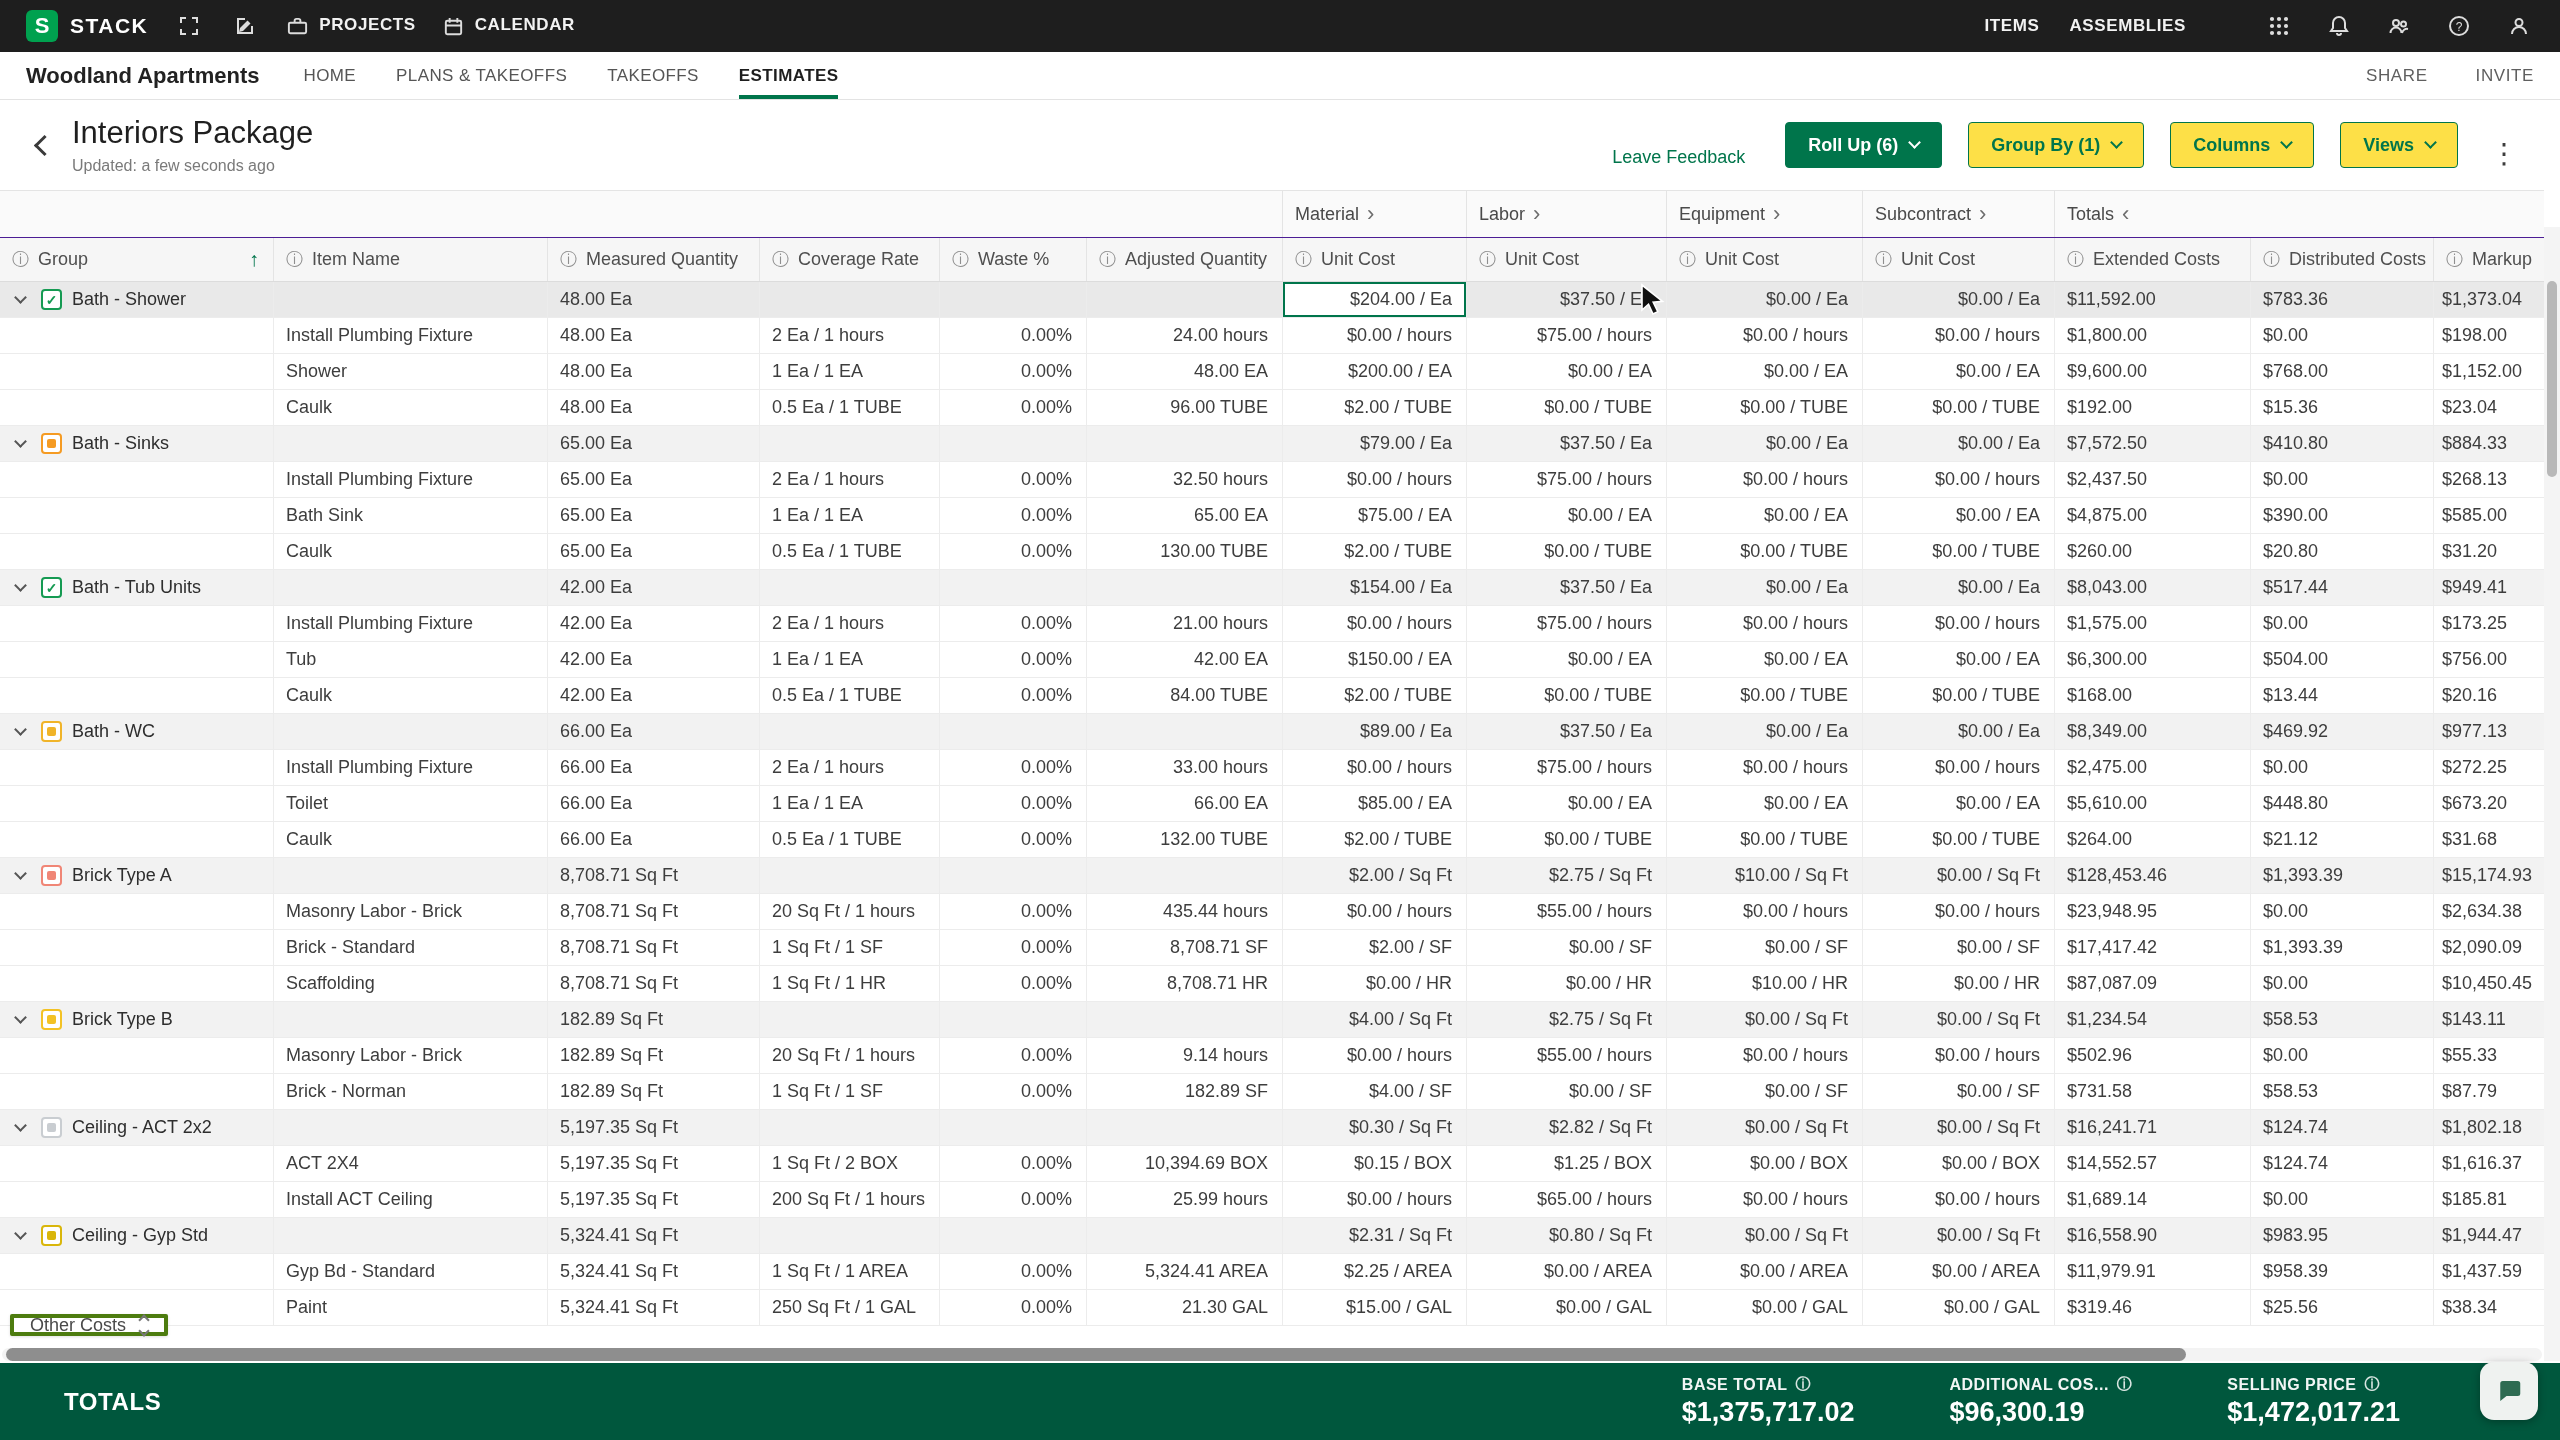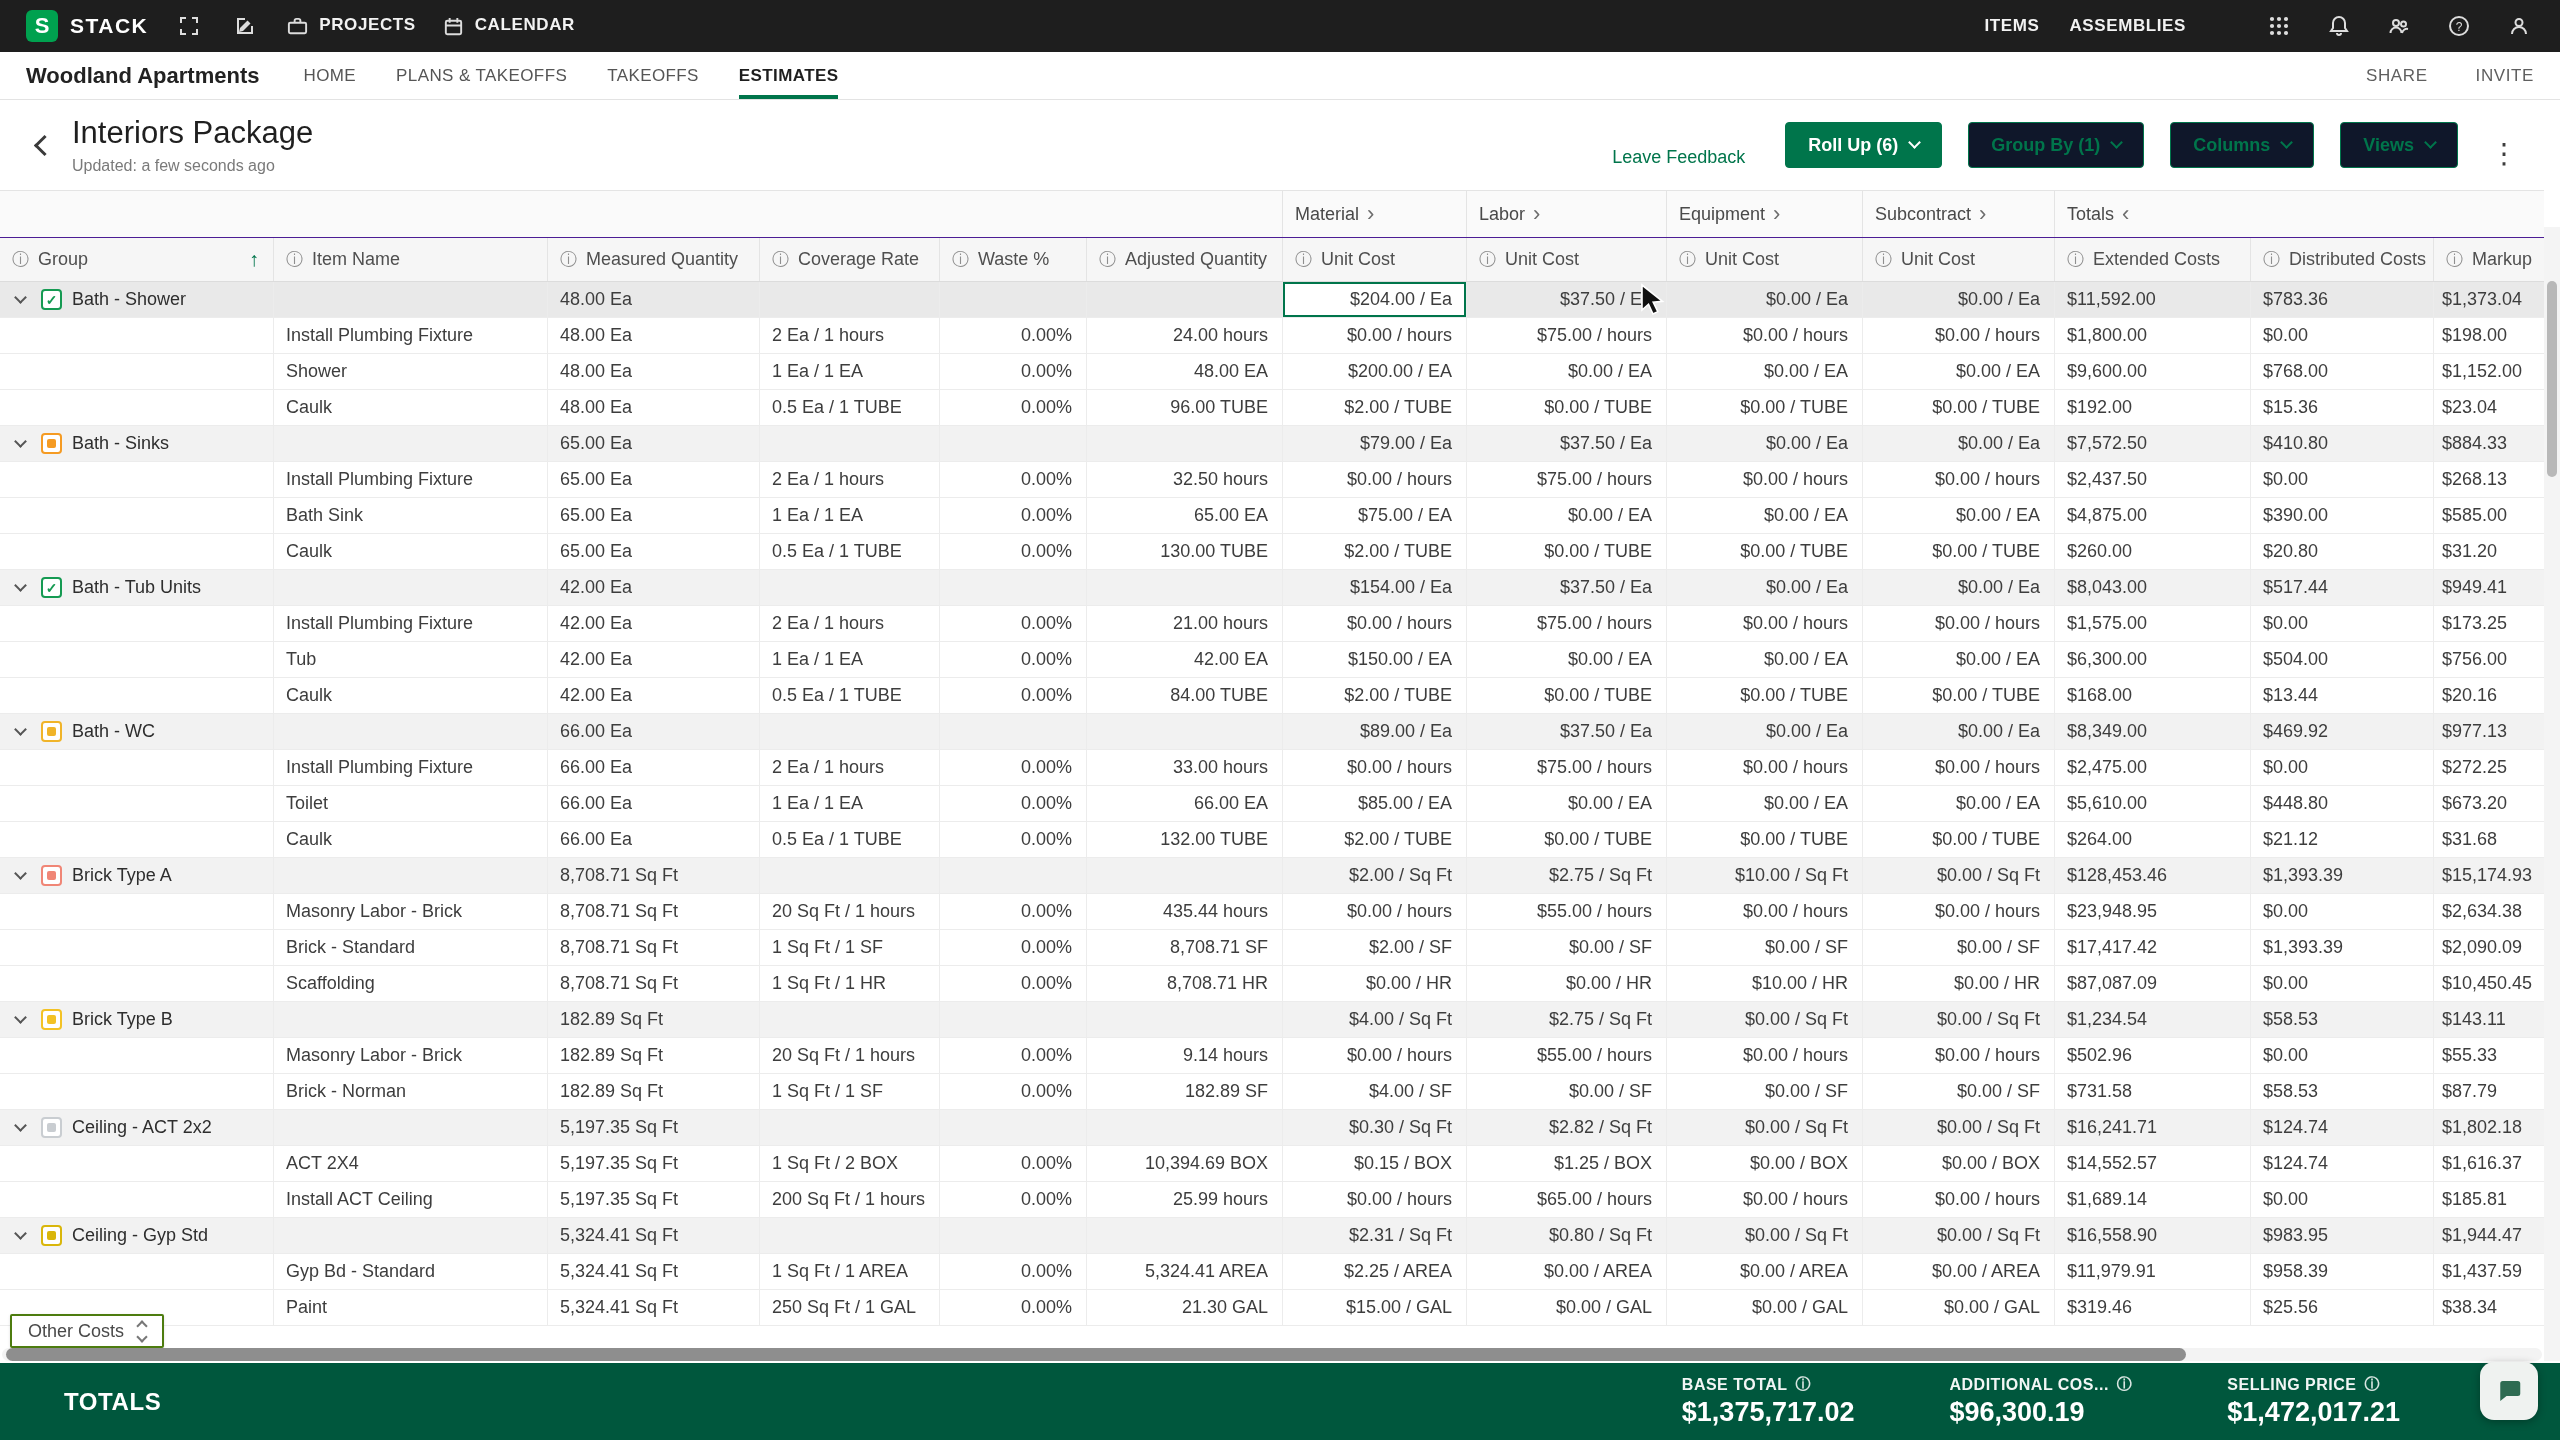--- a/index.html
+++ b/index.html
@@ -40,21 +40,21 @@
 
   
   .pagehead{height:90px;display:flex;align-items:center;padding:0 36px 0 24px}
   .back{width:40px;height:40px;display:flex;align-items:center;justify-content:center;cursor:pointer}
   .back i{width:15px;height:15px;border-left:3px solid #3a3a3a;border-bottom:3px solid #3a3a3a;transform:rotate(45deg);display:block}
   .title-block{margin-left:8px}
   .page-title{font-size:31px;color:#1f1f1f;font-weight:400}
   .updated{font-size:16px;color:#7a7a7a;margin-top:6px}
   .head-actions{margin-left:auto;display:flex;align-items:flex-end;gap:26px}
   .feedback-link{color:var(--green);font-size:18px;font-weight:500;cursor:pointer;margin-right:14px}
-  .btn{height:46px;padding:0 22px;border-radius:4px;font-size:18px;font-weight:600;display:inline-flex;align-items:center;gap:12px;cursor:pointer;background:#0f172a}
+  .btn{height:46px;padding:0 22px;border-radius:4px;font-size:18px;font-weight:600;display:inline-flex;align-items:center;gap:12px;cursor:pointer;background:#fde047}
   .btn .chev{width:9px;height:9px;border-right:2px solid currentColor;border-bottom:2px solid currentColor;transform:rotate(45deg);margin-top:-5px}
   .btn.primary{background:var(--green);color:#fff;border:1px solid var(--green)}
   .btn.outline{color:var(--green);border:1px solid var(--green)}
   .kebab{font-size:28px;color:#3d3d3d;cursor:pointer;padding:0 6px;line-height:1}
 
   
   .tablewrap{position:relative;height:1173px;width:2560px}
   .band{display:grid;grid-template-columns:1282px 184px 200px 196px 192px 490px;height:48px;background:#FAFAFA;border-top:1px solid var(--border);border-bottom:1px solid #4c1d95;width:2544px}
   .band-cell{display:flex;align-items:center;padding-left:12px;font-size:18px;color:#4a4a4a;font-weight:500;border-left:1px solid var(--border);cursor:pointer}
   .band-cell .bchev{margin-left:8px;font-size:22px;color:#6d6d6d;line-height:1}
@@ -74,21 +74,21 @@
   .cell + .cell{border-left:1px solid var(--border-light)}
   .cell.r{text-align:right;padding-right:14px}
   .cell.col-markup{padding:0 4px 0 8px}
   .col-group{display:flex;align-items:center;padding-left:14px}
   .chev-open{width:9px;height:9px;border-right:2px solid #555;border-bottom:2px solid #555;transform:rotate(45deg);margin:-4px 4px 0 2px;flex:none}
   .gicon{width:21px;height:21px;border:2px solid;border-radius:4px;margin:0 10px 0 12px;display:inline-flex;align-items:center;justify-content:center;font-size:14px;font-weight:bold;background:#fff;flex:none;line-height:1}
   .gicon i{width:9px;height:9px;border-radius:2px;display:block}
   .glabel{font-size:18px;color:#2e2e2e}
   .cell.selected{box-shadow:inset 0 0 0 2px var(--green);background:#fff;z-index:2}
 
-  .other-costs{position:absolute;left:10px;top:1124px;height:34px;background:#fff;border:2px solid #4d7c0f;border-radius:2px;display:flex;align-items:center;gap:14px;padding:0 16px;font-size:18px;color:#4a4a4a;box-shadow:0 1px 3px rgba(0,0,0,.12);cursor:pointer}
+  .other-costs{position:absolute;left:10px;top:1124px;height:22px;background:#fff;border:4px solid #4d7c0f;border-radius:2px;display:flex;align-items:center;gap:14px;padding:0 16px;font-size:18px;color:#4a4a4a;box-shadow:0 1px 3px rgba(0,0,0,.12);cursor:pointer}
   .updown{display:flex;flex-direction:column;gap:3px}
   .updown i{width:8px;height:8px;border-left:2px solid #777;border-top:2px solid #777;display:block}
   .updown i.up{transform:rotate(45deg)}
   .updown i.down{transform:rotate(225deg)}
 
   .hscroll{position:absolute;left:2px;top:1158px;width:2540px;height:13px;background:#F3F3F3;border-radius:7px}
   .hscroll .thumb{position:absolute;left:4px;top:0;height:13px;width:2180px;background:#8E8E8E;border-radius:7px}
   .vscroll{position:absolute;right:0;top:37px;width:16px;height:1134px;background:#F4F4F4}
   .vscroll .thumb{position:absolute;left:3px;top:54px;width:10px;height:196px;background:#B8B8B8;border-radius:6px}
 

